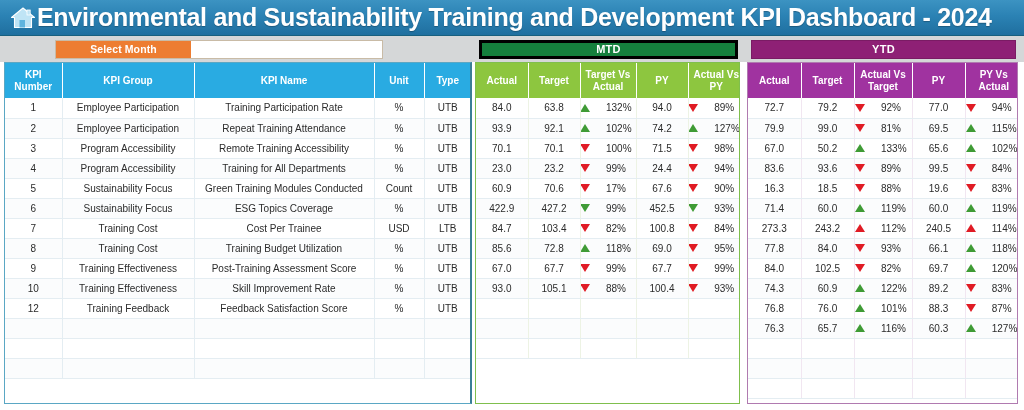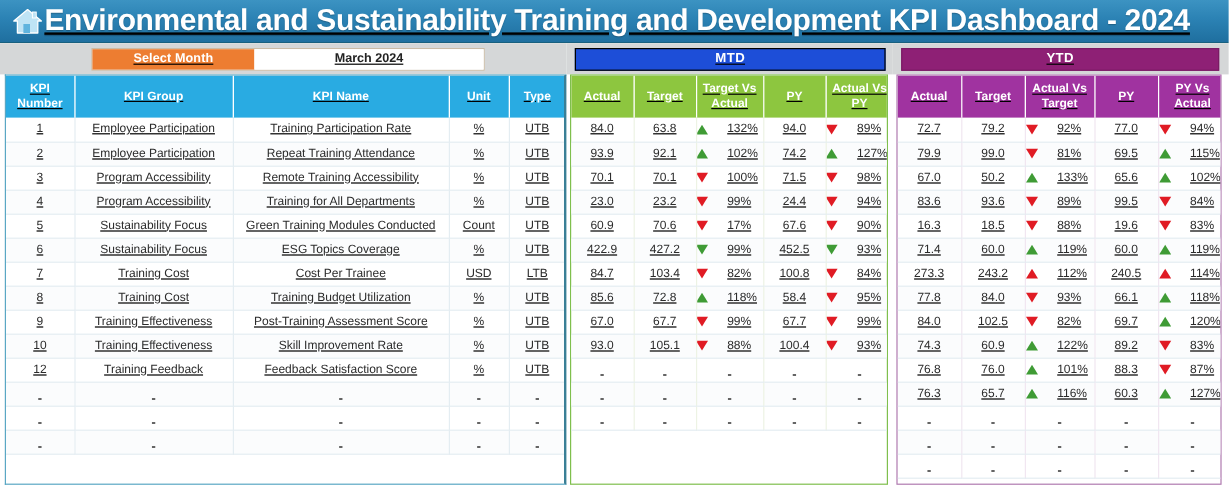--- a/index.html
+++ b/index.html
@@ -7,21 +7,21 @@
   html, body {
     width: 1024px; height: 410px;
     font-family: "Liberation Sans", sans-serif;
     background: #ffffff;
     overflow: hidden;
   }
   #dashboard {
     position: relative;
     width: 1024px; height: 410px;
     background: #ffffff;
-    display: flex; flex-direction: column; text-decoration: underline;
+    display: flex; flex-direction: column;
   }
 
   
   #title-bar {
     height: 36px; flex: 0 0 36px;
     background: linear-gradient(180deg,#3c93c2 0%, #2b82b4 45%, #1f6f9f 100%);
     display: flex; align-items: center;
     padding: 0 6px 0 4px;
     border-bottom: 1px solid #18607f;
     overflow: hidden;
@@ -50,21 +50,21 @@
   #mtd-panel  { width: 272px; flex: 0 0 272px; display: flex; flex-direction: column; }
   #ytd-panel  { width: 280px; flex: 1 1 auto;  display: flex; flex-direction: column; }
 
   
   .banner-zone {
     height: 26px; flex: 0 0 26px;
     background: #d5d7d8;
     display: flex; align-items: center;
     padding: 0 4px;
   }
-  #left-panel .banner-zone { padding-left: 76px; }
+  #left-panel .banner-zone { padding-left: 55px; }
 
   
   #select-month-control {
     display: flex; height: 19px; width: 328px;
     border: 1px solid #c9bba6;
     background:#fff;
   }
   #select-month-label {
     background: #ED7D31; color: #ffffff;
     font-size: 10.5px; font-weight: bold;
@@ -76,21 +76,21 @@
     font-size: 10.5px; font-weight: bold;
     display: flex; align-items: center; justify-content: center;
   }
 
   .section-banner {
     height: 19px; width: 100%;
     display: flex; align-items: center; justify-content: center;
     color: #ffffff; font-size: 11px; font-weight: bold;
     letter-spacing: .3px;
   }
-  #mtd-banner { background: #1d4ed8; border:1px solid #000000; }
+  #mtd-banner { background: #15803d; border:3px solid #000000; }
   #ytd-banner { background: #8E2075; border:1px solid #7a1b64; }
   .banner-zone.mtd { padding: 0 6px 0 7px; }
   .banner-zone.ytd { padding: 0 8px 0 7px; }
 
   
   .grid-wrap {
     flex: 1 1 auto;
     background:#ffffff;
     overflow: hidden;
   }
@@ -152,21 +152,20 @@
     </span>
     <span id="title-text">Environmental and Sustainability Training and Development KPI Dashboard  - 2024</span>
   </div>
 
   <div id="body-area">
 
     <div id="left-panel">
       <div class="banner-zone">
         <div id="select-month-control">
           <div id="select-month-label">Select Month</div>
-          <div id="select-month-value">March 2024</div>
         </div>
       </div>
       <div class="grid-wrap" id="left-grid-wrap">
         <table id="left-grid">
           <colgroup>
             <col style="width:57px">
               <col style="width:132px">
               <col style="width:180px">
               <col style="width:50px">
               <col style="width:47px">
@@ -428,21 +427,21 @@
               </tr>
               <tr>
                 <td>85.6</td>
                 <td>72.8</td>
                 <td>
                   <span class="delta">
                     <span class="tri up"></span>
                     <span class="pct">118%</span>
                   </span>
                 </td>
-                <td>58.4</td>
+                <td>69.0</td>
                 <td>
                   <span class="delta">
                     <span class="tri down"></span>
                     <span class="pct">95%</span>
                   </span>
                 </td>
               </tr>
               <tr>
                 <td>67.0</td>
                 <td>67.7</td>

